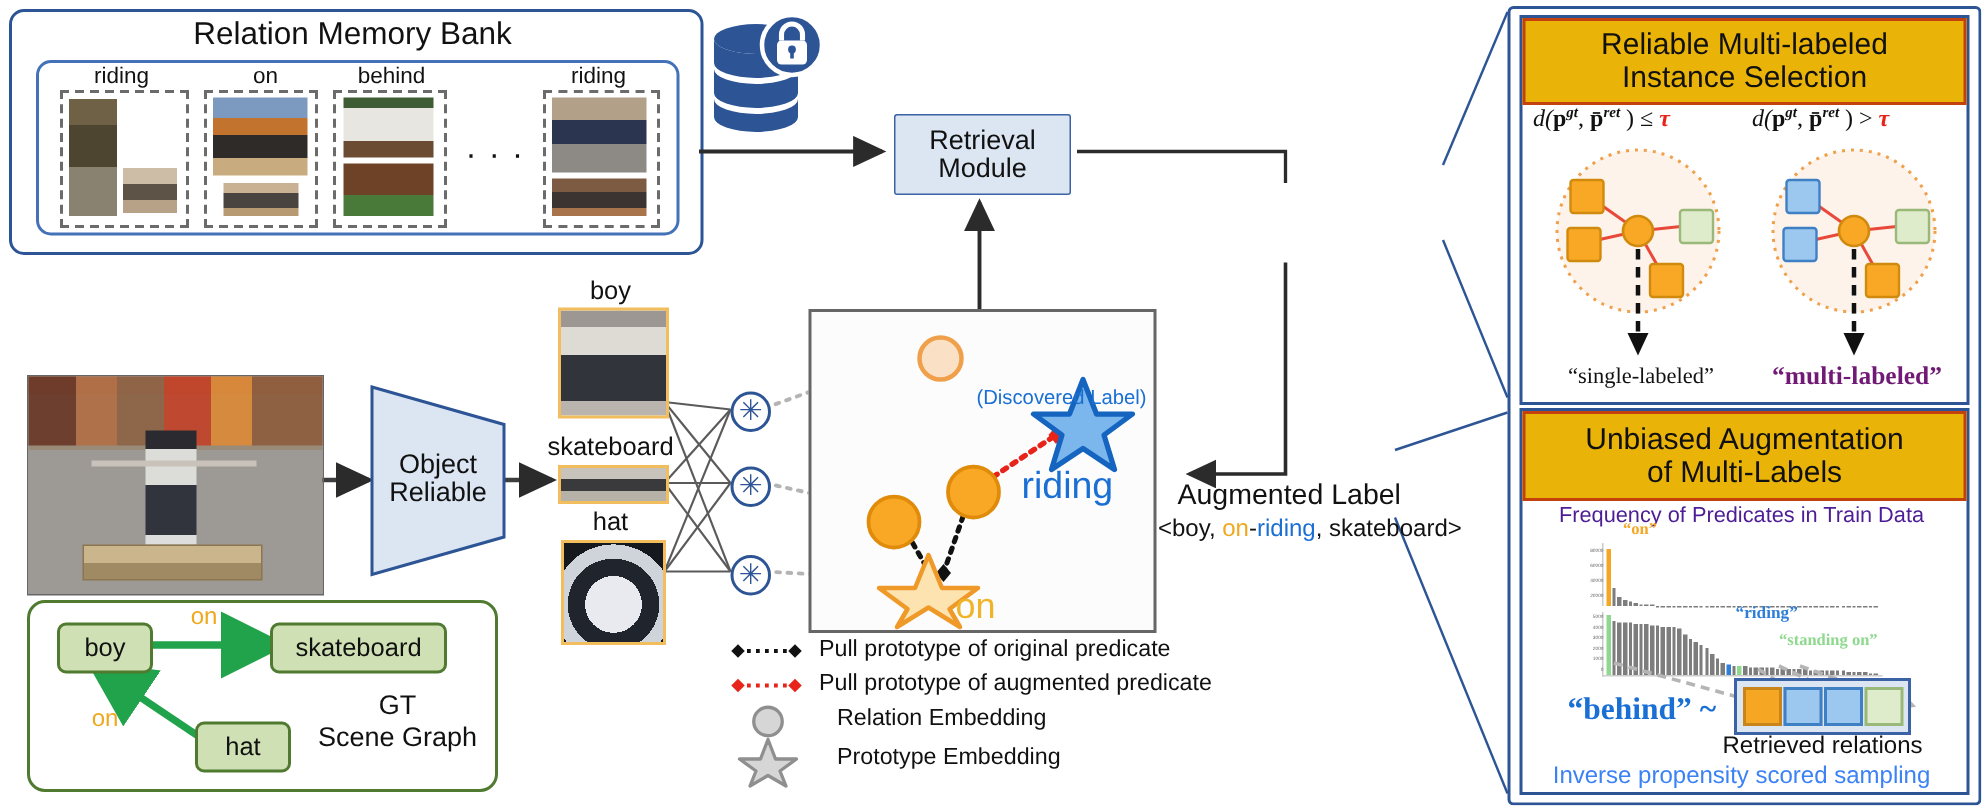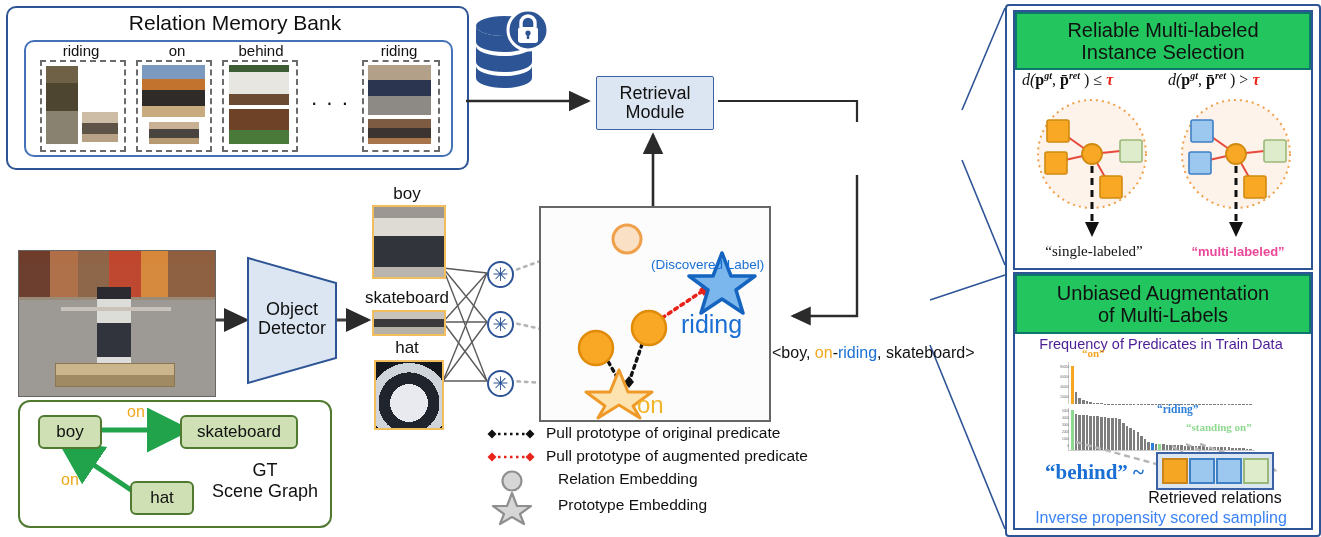--- a/index.html
+++ b/index.html
@@ -5,21 +5,21 @@
   html,body{margin:0;padding:0;background:#fff;}
   body{font-family:"Liberation Sans",sans-serif;}
   #root{position:relative;width:1321px;height:537px;overflow:hidden;background:#fff;}
   .abs{position:absolute;}
   .ctr{display:flex;align-items:center;justify-content:center;text-align:center;}
 
   
   .panel-outer{border:2px solid #2d5596;border-radius:10px;background:#fff;}
   .panel-inner{border:2px solid #4472b8;border-radius:10px;background:#fff;}
   .blue-box{background:#dce6f2;border:1.4px solid #3a62a5;}
-  .hdr-box{background:#22c55e;border:2px solid #0f766e;}
+  .hdr-box{background:#eab308;border:2px solid #c2410c;}
 
   .lbl{font-size:15px;color:#111;line-height:1.05;}
   .title-lg{font-size:21px;color:#111;font-weight:400;}
   .rp-title{font-size:20px;color:#111;line-height:1.12;}
 
   
   .mem-cell{border:2.6px dashed #6b6b6b;background:#fff;}
 
   
   .img{background-size:cover;background-position:center;}
@@ -191,21 +191,21 @@
     <div class="abs" style="left:42px;top:56px;width:110px;height:4px;background:#c9c2ba;"></div>
     <div class="abs" style="left:36px;top:112px;width:118px;height:22px;
          background:linear-gradient(#cbb58c 0 50%,#a08a63 50% 100%);border:1px solid #8b7650;"></div>
   </div>
 
   <svg class="abs" style="left:246px;top:253px;width:92px;height:135px;" viewBox="0 0 92 135">
     <polygon points="2,5 90,30 90,105 2,130" fill="#dce6f2" stroke="#2d5596" stroke-width="2"></polygon>
   </svg>
   <div class="abs ctr" style="left:250px;top:297px;width:84px;height:44px;flex-direction:column;">
     <div class="lbl" style="font-size:18px;">Object</div>
-    <div class="lbl" style="font-size:18px;">Detector</div>
+    <div class="lbl" style="font-size:18px;">Reliable</div>
   </div>
 
   <div class="abs ctr lbl" style="left:370px;top:184px;width:74px;height:19px;font-size:17px;">boy</div>
   <div class="abs obj-crop img" style="left:372px;top:205px;width:70px;height:70px;
        background:linear-gradient(#9c9792 0 16%,#dedbd4 16% 42%,#32343c 42% 86%,#b9b5ae 86% 100%);"></div>
 
   <div class="abs ctr lbl" style="left:352px;top:288px;width:110px;height:19px;font-size:17px;">skateboard</div>
   <div class="abs obj-crop img" style="left:372px;top:310px;width:70px;height:22px;
        background:linear-gradient(#c9c4bb 0 32%,#3a3a3c 32% 70%,#b7b2a8 70% 100%);"></div>
 
@@ -269,20 +269,21 @@
 
     <polygon points="80,164 89,186 113,186 94,200 101,212 80,199 59,212 66,200 47,186 71,186" fill="#fde3b0" stroke="#ef9a28" stroke-width="3" stroke-linejoin="round"></polygon>
 
     <polygon points="183,47 192,70 216,70 197,84 204,107 183,93 162,107 169,84 150,70 174,70" fill="#7bb6ec" stroke="#1565c0" stroke-width="3.5" stroke-linejoin="round"></polygon>
   </svg>
 
   <div class="abs" style="left:651px;top:257px;width:140px;font-size:13.5px;color:#1a6fd4;">(Discovered Label)</div>
   <div class="abs" style="left:681px;top:310px;font-size:25px;color:#1a6fd4;">riding</div>
   <div class="abs" style="left:637px;top:391px;font-size:24px;color:#f0b429;">on</div>
 
+  <div class="abs" style="left:785px;top:320px;font-size:19px;color:#111;">Augmented Label</div>
   <div class="abs" style="left:772px;top:344px;font-size:16px;color:#111;white-space:nowrap;">
     <span>&lt;boy, </span><span class="orange-t">on</span><span>-</span><span class="blue-t">riding</span><span>, skateboard&gt;</span>
   </div>
 
   <svg class="abs" style="left:484px;top:424px;width:60px;height:100px;" viewBox="0 0 60 100">
 
     <line x1="8" y1="10" x2="46" y2="10" stroke="#111" stroke-width="2.6" stroke-dasharray="2.5 3.5"></line>
     <polygon points="8,5.5 12.5,10 8,14.5 3.5,10" fill="#111"></polygon>
     <polygon points="46,5.5 50.5,10 46,14.5 41.5,10" fill="#111"></polygon>
 
@@ -343,21 +344,21 @@
       <line x1="68" y1="58" x2="86" y2="90"></line>
     </g>
     <rect x="23" y="24" width="22" height="22" rx="2" fill="#9cc8f0" stroke="#3f7fc4" stroke-width="1.6"></rect>
     <rect x="21" y="56" width="22" height="22" rx="2" fill="#9cc8f0" stroke="#3f7fc4" stroke-width="1.6"></rect>
     <rect x="96" y="44" width="22" height="22" rx="2" fill="#dfeccb" stroke="#9ab87a" stroke-width="1.6"></rect>
     <rect x="76" y="80" width="22" height="22" rx="2" fill="#f9a825" stroke="#d08b0f" stroke-width="1.6"></rect>
     <circle cx="68" cy="58" r="10" fill="#f9a825" stroke="#d08b0f" stroke-width="1.8"></circle>
     <line x1="68" y1="70" x2="68" y2="128" stroke="#111" stroke-width="3" stroke-dasharray="7 5"></line>
     <polygon points="61,126 75,126 68,141" fill="#111"></polygon>
   </svg>
-  <div class="abs ctr" style="left:1162px;top:240px;width:152px;height:22px;font-family:Liberation Sans, sans-serif;font-size:13px;color:#ec4899;font-weight:bold;">“multi-labeled”</div>
+  <div class="abs ctr" style="left:1162px;top:240px;width:152px;height:22px;font-family:Liberation Serif, serif;font-size:17px;color:#701a75;font-weight:bold;">“multi-labeled”</div>
 
   <div class="abs" style="left:1013px;top:272px;width:296px;height:254px;border:2px solid #2d5596;background:#fff;"></div>
   <div class="abs hdr-box ctr" style="left:1015px;top:274px;width:292px;height:56px;flex-direction:column;">
     <div class="rp-title">Unbiased Augmentation</div>
     <div class="rp-title">of Multi-Labels</div>
   </div>
 
   <div class="abs ctr" style="left:1015px;top:334px;width:292px;height:20px;font-size:14.5px;color:#4c1d95;text-align:center;">Frequency of Predicates in Train Data</div>
 
   <div class="abs" style="left:1068px;top:356px;width:186px;height:94px;background:#fff;">

